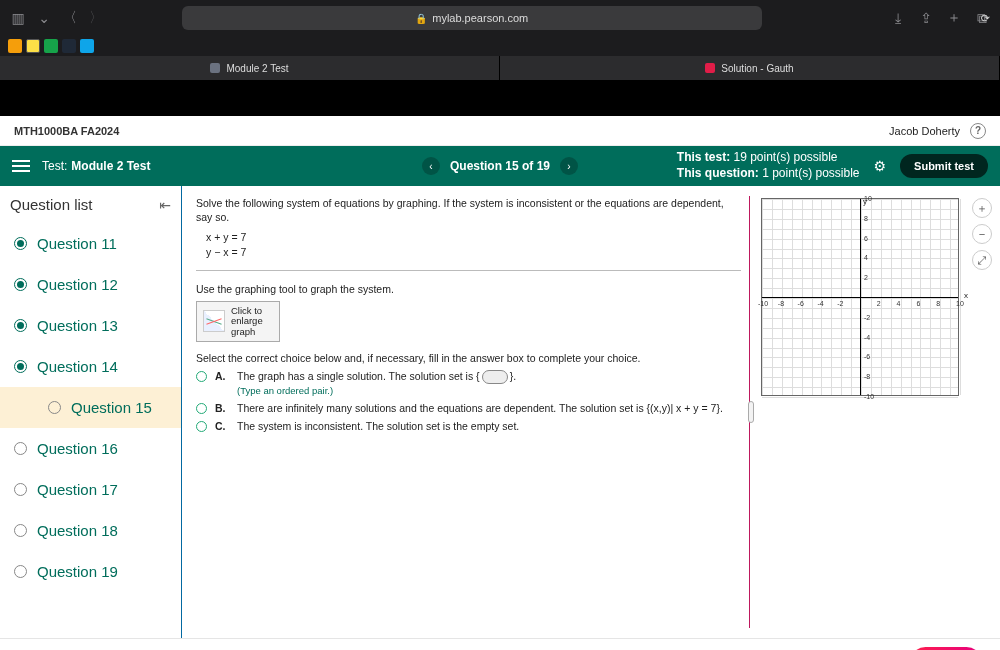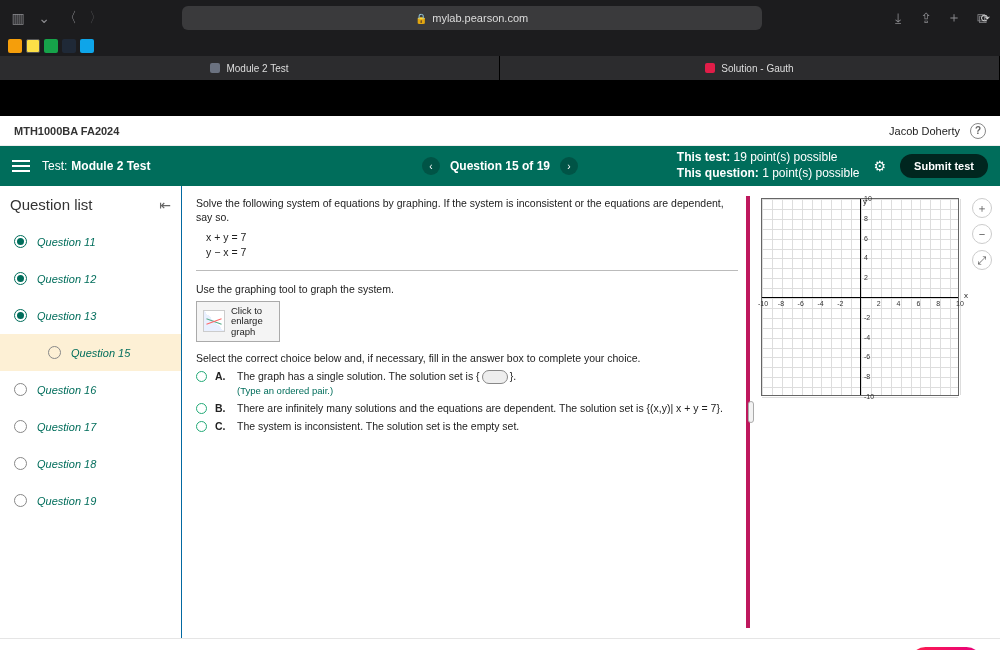--- a/index.html
+++ b/index.html
@@ -36,28 +36,28 @@
 .test-bar { position:relative; }
 .test-info { margin-left:auto; font-size:12px; line-height:1.3; text-align:left; }
 .test-info b { font-weight:700;}
 .gear { margin: 0 14px; cursor:pointer; font-size:14px;}
 .submit-btn { background:#00261f; color:#fff; border-radius: 16px; padding: 6px 14px; font-size:11px; font-weight:600; cursor:pointer;}
 
 .body-row { flex:1; display:flex; overflow:hidden; }
 .sidebar { width: 182px; border-right:1px solid #0369a1; display:flex; flex-direction:column; }
 .side-head { display:flex; align-items:center; justify-content:space-between; padding: 10px 10px; font-size: 15px; font-weight:400; color:#333;}
 .collapse-ico { font-size:14px; color:#666; cursor:pointer;}
-.qitem { display:flex; align-items:center; gap:10px; padding: 12px 14px; font-size:11px; color:#006d5b; cursor:pointer;font-style:italic;}
+.qitem { display:flex; align-items:center; gap:10px; padding: 12px 14px; font-size:15px; color:#006d5b; cursor:pointer;}
 .qitem.active { background:#fdf0d5;padding-left:48px; }
 .qcirc { width:13px; height:13px; border-radius:50%; border:1.5px solid #006d5b; display:inline-block; position:relative;}
 .qcirc.filled::after { content:""; position:absolute; inset:2px; border-radius:50%; background:#006d5b;}
 .qcirc.open { border-color:#888;}
 
 .content { flex:1; display:flex; padding: 10px 6px 10px 14px; font-size: 10.5px; color:#222; overflow:hidden;}
-.main-col { flex:1; padding-right:8px; border-right: 4px solid #be185d; margin-right: 10px;}
+.main-col { flex:1; padding-right:8px; border-right: 1px solid #be185d; margin-right: 10px;}
 .prompt { margin-bottom:6px; line-height:1.35;}
 .eqs { margin: 4px 0 10px 10px; line-height:1.4;}
 .hr-sep { border:none; border-top:1px solid #bbb; margin: 6px 0 12px; position:relative;}
 .hr-sep::after { content:"•••"; position:absolute; left:50%; top:-6px; transform:translateX(-50%); background:#fff; padding:0 6px; font-size:8px; letter-spacing:2px; color:#888;}
 .tool-row { display:flex; align-items:center; gap:8px; margin: 6px 0 10px;}
 .tool-btn { border:1px solid #aaa; background:#f4f4f4; padding:4px 6px; display:flex; align-items:center; gap:6px; cursor:pointer; font-size:9.5px; line-height:1.1;}
 .tool-btn .mini-ico { width:22px; height:22px; background:linear-gradient(45deg,#e9f0ff 0 50%,#fff 50% 100%); position:relative; border:1px solid #ccc;}
 .tool-btn .mini-ico::before { content:""; position:absolute; left:2px; right:2px; top:50%; height:1px; background:#5a8; transform:rotate(20deg);}
 .tool-btn .mini-ico::after { content:""; position:absolute; left:2px; right:2px; top:50%; height:1px; background:#f66; transform:rotate(-20deg);}
 .choices { margin-top:6px; }
@@ -166,20 +166,24 @@
             <span class="qcirc filled"></span>
             <span>Question 11</span>
           </div>
           <div class="qitem">
             <span class="qcirc filled"></span>
             <span>Question 12</span>
           </div>
           <div class="qitem">
             <span class="qcirc filled"></span>
             <span>Question 13</span>
+          </div>
+          <div class="qitem">
+            <span class="qcirc filled"></span>
+            <span>Question 14</span>
           </div>
           <div class="qitem active">
             <span class="qcirc open"></span>
             <span>Question 15</span>
           </div>
           <div class="qitem">
             <span class="qcirc open"></span>
             <span>Question 16</span>
           </div>
           <div class="qitem">

